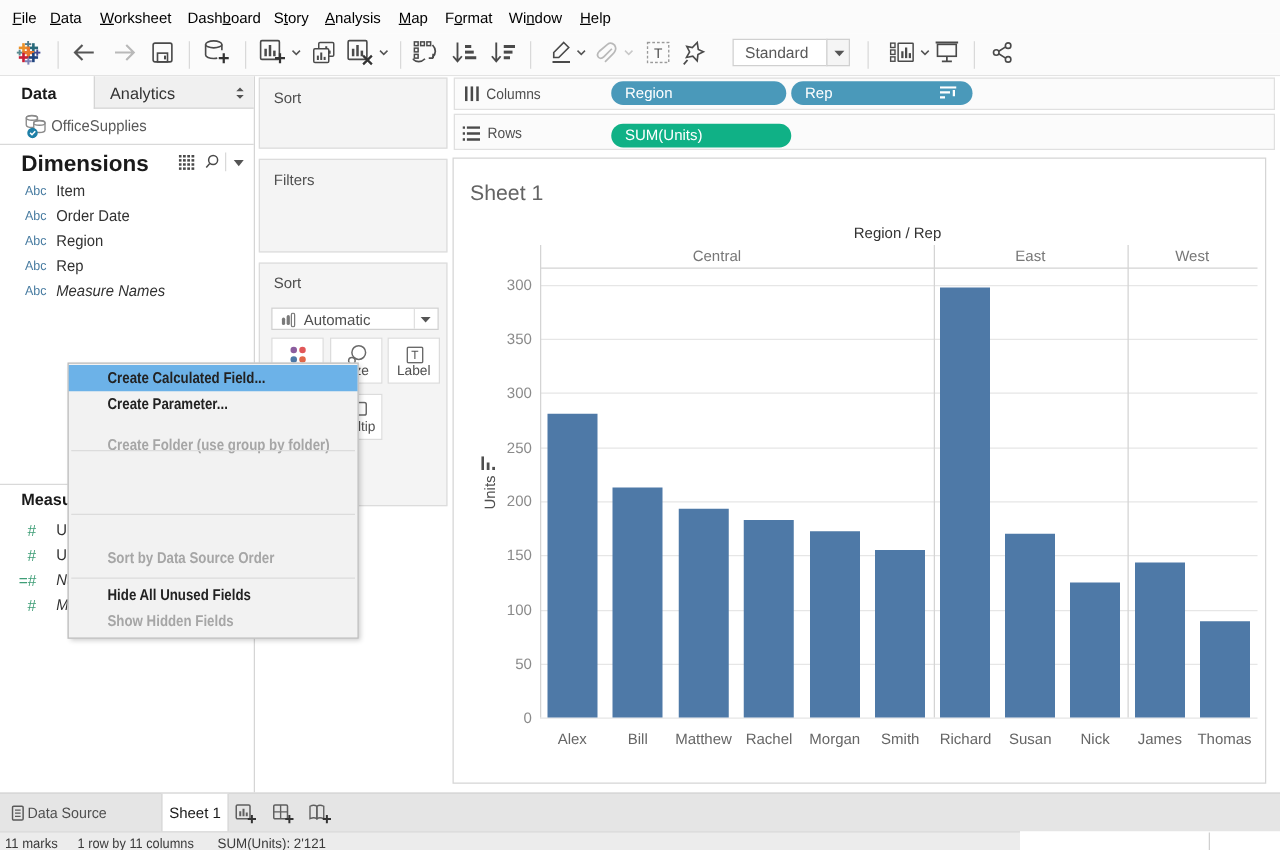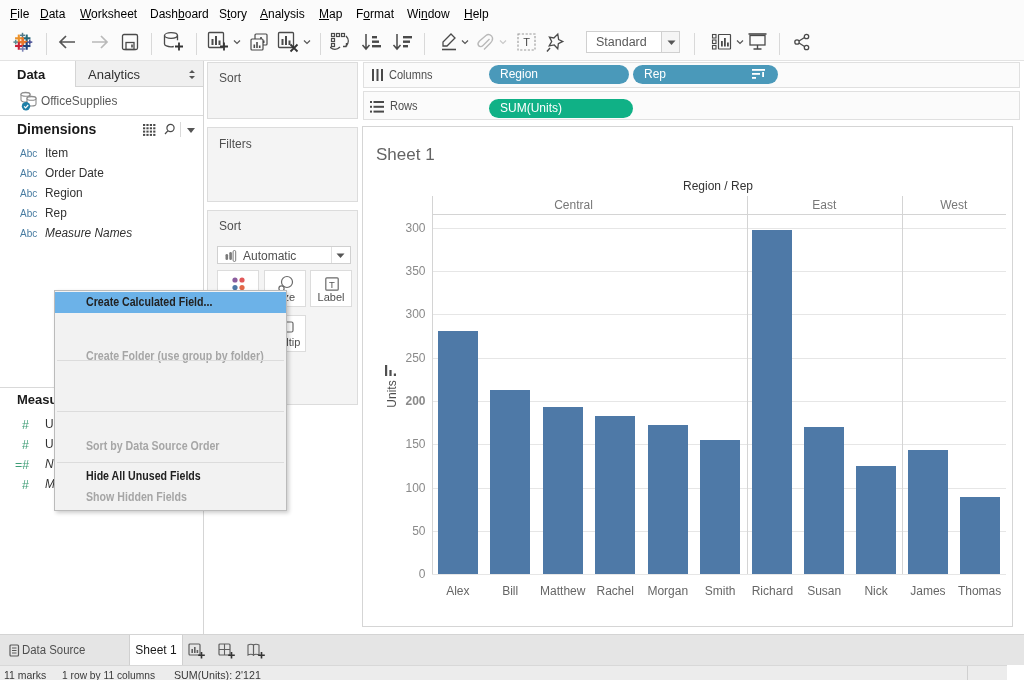--- a/index.html
+++ b/index.html
@@ -19,21 +19,21 @@
 .pill { position:absolute; height:19px; border-radius:9.5px; color:#fff; font-size:12px; text-align:left; padding-left:11px; line-height:19px; white-space:nowrap; }
 .bluepill { background:#4a99ba; }
 .greenpill { background:#10b186; }
 #sheetcard { left:362px; top:126px; width:651px; height:501px; background:#ffffff; border:1px solid #d5d5d5; }
 .bar { position:absolute; background:#4e79a7; }
 .gridline { position:absolute; height:1px; background:#e6e6e6; }
 .ylabel { position:absolute; width:40px; text-align:right; font-size:12px; color:#8a8a8a; }
 .xlabel { position:absolute; width:52px; text-align:center; font-size:12px; color:#666; }
 .colhead { position:absolute; font-size:12px; color:#777; text-align:center; }
 #tabbar { left:0; top:634px; width:1024px; height:31px; background:#e5e5e5; border-top:1px solid #d4d4d4; }
-#statusbar { left:0; top:665px; width:1007px; height:15px; background:#ececec; border-top:1px solid #d8d8d8; font-size:11px; color:#3a3a3a; }
+#statusbar { left:0; top:665px; width:816px; height:15px; background:#ececec; border-top:1px solid #d8d8d8; font-size:11px; color:#3a3a3a; }
 #ctxmenu { left:54px; top:290px; width:233px; height:221px; background:#f2f2f2; border:1px solid #bbbbbb; box-shadow:2px 2px 4px rgba(0,0,0,0.2); z-index:50; }
 .mitem { position:absolute; left:0; width:231px; height:21px; font-size:12.5px; font-weight:bold; color:#222; line-height:21px; white-space:nowrap; }
 .mitem .txt { transform:scaleX(0.85); transform-origin:0 50%; }
 .mitem .txt { position:absolute; left:31px; }
 .mitem.grey { color:#a6a6a6; }
 .msep { position:absolute; left:2px; width:227px; height:1px; background:#dcdcdc; }
 .fieldrow { position:absolute; font-size:12.5px; color:#323232; white-space:nowrap; transform:scaleX(0.95); transform-origin:0 0; }
 .mbtn { width:42px; height:37px; background:#ffffff; border:1px solid #dcdcdc; }
 .mbtn span { position:absolute; left:0; right:0; bottom:3px; text-align:center; font-size:11px; color:#4f4f4f; }
 svg { display:block; }
@@ -241,21 +241,21 @@
         <ellipse cx="6.5" cy="3.4" rx="4.5" ry="1.8"></ellipse>
         <path d="M8 7.4 C8 6.2 10 5.4 12.5 5.4 C15 5.4 17 6.2 17 7.4 L17 13 C17 14.2 15 15 12.5 15 C10 15 8 14.2 8 13 Z"></path>
         <ellipse cx="12.5" cy="7.4" rx="4.5" ry="1.8"></ellipse>
       </g>
       <circle cx="7" cy="15.3" r="4.2" fill="#1e7fa7"></circle>
       <path d="M5.1 15.3 L6.6 16.8 L9.2 14" stroke="#fff" stroke-width="1.2" fill="none"></path>
     </svg>
     <div class="abs" style="left:41px; top:33px; font-size:12.5px; color:#595959; transform:scaleX(0.95); transform-origin:0 0;">OfficeSupplies</div>
     <div class="abs" style="left:0px; top:54px; width:203px; height:1px; background:#d9d9d9;"></div>
 
-    <div class="abs" style="left:17px; top:60px; font-size:14px; font-weight:bold; color:#1a1a1a;">Dimensions</div>
+    <div class="abs" style="left:17px; top:60px; font-size:18px; font-weight:bold; color:#1a1a1a;">Dimensions</div>
     <svg class="abs" style="left:143px; top:63px;" width="15" height="12" viewBox="0 0 15 12">
       <g fill="#4a4a4a">
         <rect x="0" y="0" width="2.2" height="2"></rect>
           <rect x="3.4" y="0" width="2.2" height="2"></rect>
           <rect x="6.8" y="0" width="2.2" height="2"></rect>
           <rect x="10.2" y="0" width="2.2" height="2"></rect>
         <rect x="0" y="3.3" width="2.2" height="2"></rect>
           <rect x="3.4" y="3.3" width="2.2" height="2"></rect>
           <rect x="6.8" y="3.3" width="2.2" height="2"></rect>
           <rect x="10.2" y="3.3" width="2.2" height="2"></rect>
@@ -401,21 +401,21 @@
   <div class="abs" style="left:305px; top:52px; width:100px; text-align:center; font-size:12px; color:#333; white-space:nowrap;">Region / Rep</div>
 <div class="gridline" style="left:68.5px; top:447.3px; width:574.0px;"></div>
 <div class="ylabel" style="left:22.5px; top:440.3px;">0</div>
 <div class="gridline" style="left:68.5px; top:404.0px; width:574.0px;"></div>
 <div class="ylabel" style="left:22.5px; top:397.0px;">50</div>
 <div class="gridline" style="left:68.5px; top:360.7px; width:574.0px;"></div>
 <div class="ylabel" style="left:22.5px; top:353.7px;">100</div>
 <div class="gridline" style="left:68.5px; top:317.4px; width:574.0px;"></div>
 <div class="ylabel" style="left:22.5px; top:310.4px;">150</div>
 <div class="gridline" style="left:68.5px; top:274.0px; width:574.0px;"></div>
-<div class="ylabel" style="left:22.5px; top:267.0px;font-weight:bold;">200</div>
+<div class="ylabel" style="left:22.5px; top:267.0px;">200</div>
 <div class="gridline" style="left:68.5px; top:230.7px; width:574.0px;"></div>
 <div class="ylabel" style="left:22.5px; top:223.7px;">250</div>
 <div class="gridline" style="left:68.5px; top:187.4px; width:574.0px;"></div>
 <div class="ylabel" style="left:22.5px; top:180.4px;">300</div>
 <div class="gridline" style="left:68.5px; top:144.1px; width:574.0px;"></div>
 <div class="ylabel" style="left:22.5px; top:137.1px;">350</div>
 <div class="gridline" style="left:68.5px; top:100.8px; width:574.0px;"></div>
 <div class="ylabel" style="left:22.5px; top:93.8px;">300</div>
 <div class="bar" style="left:74.8px; top:203.9px; width:40px; height:243.4px;"></div>
 <div class="xlabel" style="left:68.8px; top:457px;">Alex</div>
@@ -487,20 +487,23 @@
   <span class="abs" style="left:4px; top:3px; transform:scaleX(0.95); transform-origin:0 0;">11 marks</span>
   <span class="abs" style="left:62px; top:3px; transform:scaleX(0.93); transform-origin:0 0;">1 row by 11 columns</span>
   <span class="abs" style="left:174px; top:3px; transform:scaleX(0.97); transform-origin:0 0;">SUM(Units): 2'121</span>
   <div class="abs" style="left:967px; top:0px; width:1px; height:15px; background:#d0d0d0;"></div>
 </div>
 
 <div class="abs" id="ctxmenu">
   <div class="mitem" style="top:1px; background:#6cb2e8;">
       <span class="txt">Create Calculated Field...</span>
     </div>
+  <div class="mitem" style="top:22px;">
+      <span class="txt">Create Parameter...</span>
+    </div>
   <div class="mitem grey" style="top:43px;margin-top:12px;">
       <span class="txt">Create Folder (use group by folder)</span>
     </div>
   <div class="msep" style="top:69px;"></div>
   <div class="msep" style="top:120px;"></div>
   <div class="mitem grey" style="top:145px;">
       <span class="txt">Sort by Data Source Order</span>
     </div>
   <div class="msep" style="top:171px;"></div>
   <div class="mitem" style="top:175px;">

